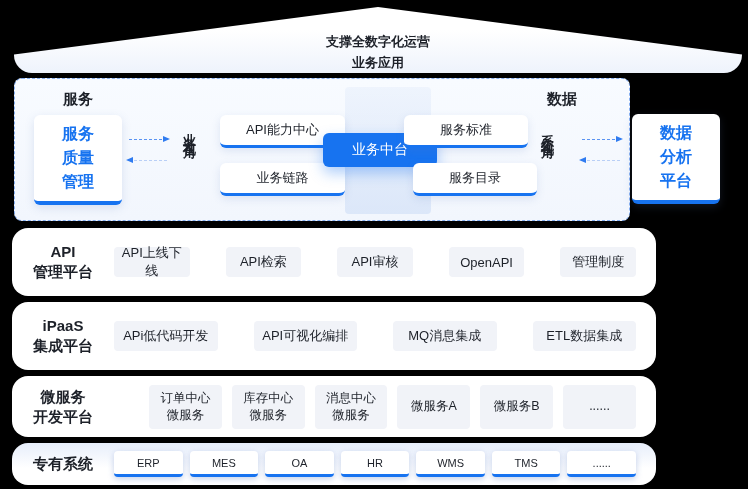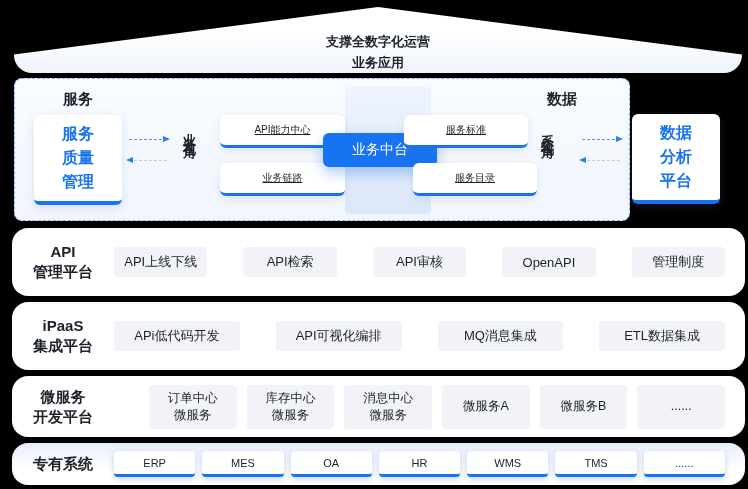--- a/index.html
+++ b/index.html
@@ -27,21 +27,21 @@
   .bigbox {
     position:absolute; width:88px; height:90px; background:#fff; border-radius:6px;
     border-bottom:4px solid #1773f0; box-shadow:0 3px 10px rgba(92,124,185,.18);
     display:flex; align-items:center; justify-content:center; text-align:center;
     font-size:16px; line-height:24px; font-weight:700; color:#1773f0; white-space:pre-line;
   }
   .midbox {
     position:absolute; height:33px; background:#fff; border-radius:6px;
     border-bottom:3px solid #1773f0; box-shadow:0 3px 8px rgba(92,124,185,.16);
     display:flex; align-items:center; justify-content:center;
-    font-size:10px; font-weight:500; color:#1d2129;text-decoration:underline;
+    font-size:13px; font-weight:500; color:#1d2129;
   }
   .band {
     position:absolute; left:330px; top:8px; width:86px; height:127px;
     background:linear-gradient(180deg,rgba(210,224,247,.25),rgba(205,221,246,.6));
     border-radius:4px;
   }
   .center-btn {
     position:absolute; left:308px; top:54px; width:114px; height:34px;
     background:#1773f0; border-radius:6px; color:#fff; font-size:14px; font-weight:500;
     display:flex; align-items:center; justify-content:center;
@@ -53,21 +53,21 @@
   }
   .arr { position:absolute; width:38px; height:0; border-top:1px dashed #5a93f2; }
   .arr-right::after { content:""; position:absolute; right:-3px; top:-4px;
     border-left:7px solid #2f7bf0; border-top:3.5px solid transparent; border-bottom:3.5px solid transparent; }
   .arr-left { border-top-color:#b9cff6; }
   .arr-left::before { content:""; position:absolute; left:-3px; top:-4px;
     border-right:7px solid #2f7bf0; border-top:3.5px solid transparent; border-bottom:3.5px solid transparent; }
 
   
   .panel {
-    position:absolute; left:8px; width:733px; background:#fff; border-radius:16px;
+    position:absolute; left:8px; width:644px; background:#fff; border-radius:16px;
     display:flex; align-items:center; padding-right:18px;
   }
   .row-label {
     width:98px; flex:0 0 98px; display:flex; align-items:center; justify-content:center;
     text-align:center; font-size:15px; line-height:20px; font-weight:700;
     color:#1d2129; white-space:pre-line;
   }
   .chips { flex:1; display:flex; align-items:center; }
   .chip {
     flex:1; height:30px; background:#f1f3f8; border-radius:4px;

